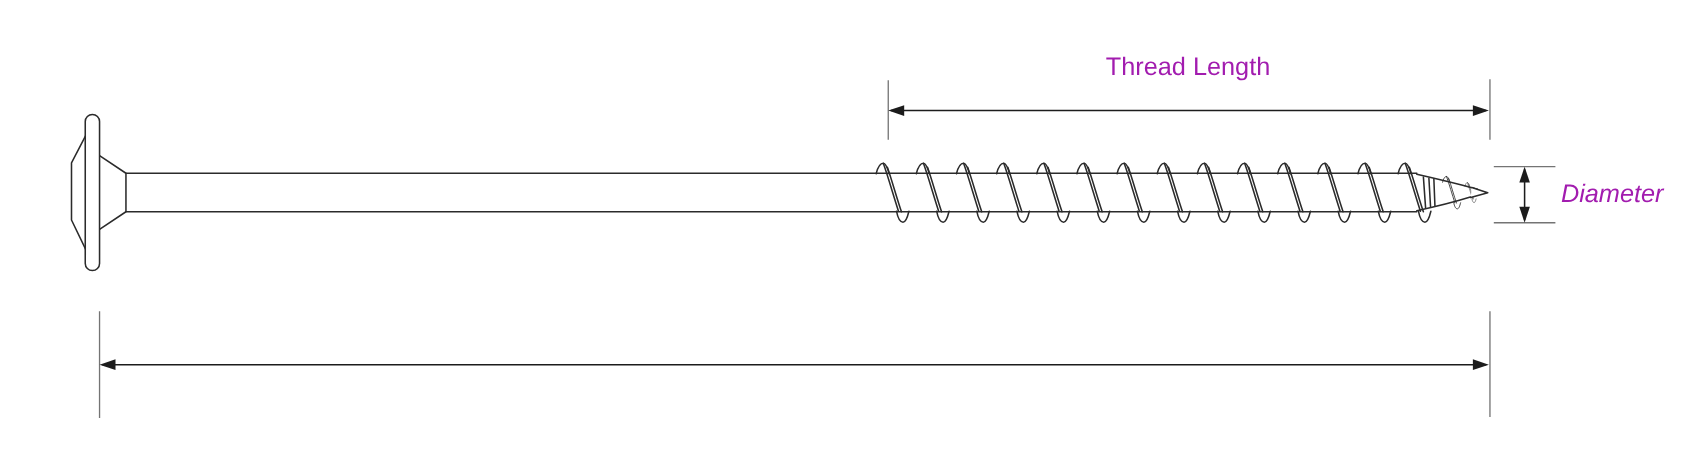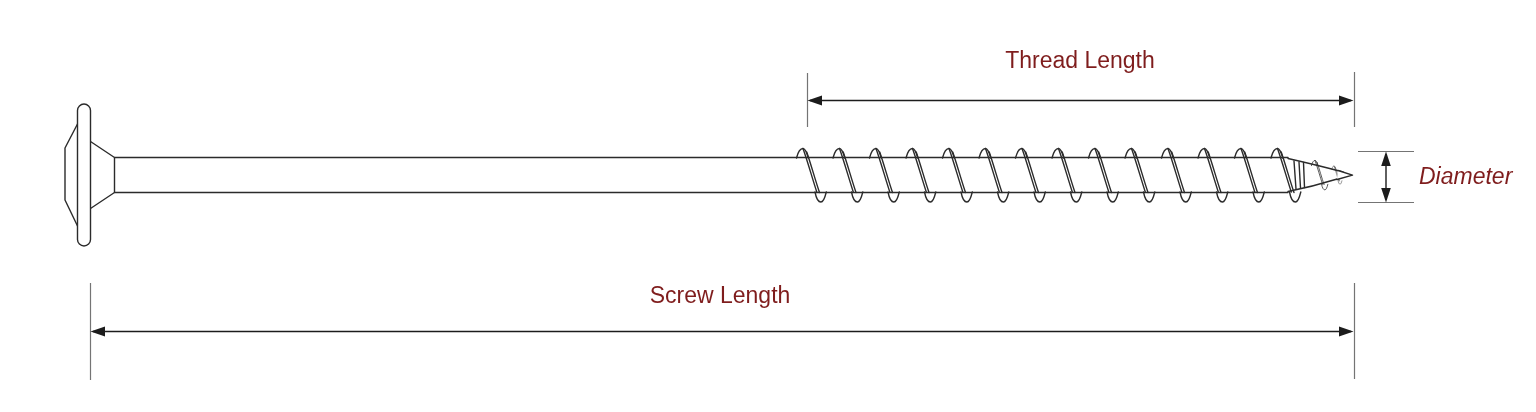--- a/index.html
+++ b/index.html
@@ -4,21 +4,21 @@
 <style>
   html,body{margin:0;padding:0;background:#ffffff;}
   body{width:1536px;height:412px;position:relative;overflow:hidden;
        font-family:"Liberation Sans", sans-serif;}
   .stage{position:absolute;left:0;top:0;width:1536px;height:412px;}
   svg{position:absolute;left:0;top:0;display:block;}
   .dim-label{
     position:absolute;
     font-size:23px;
     line-height:25px;
-    color:#7f1d1d;
+    color:#a21caf;
     white-space:nowrap;
     letter-spacing:0px;
   }
   .dim-label.centered{transform:translateX(-50%);}
   #thread-length-label{left:1080px;top:48px;}
   #screw-length-label{left:720px;top:283px;}
   #diameter-label{left:1419px;top:164px;font-style:italic;}
 </style>
 </head>
 <body>
@@ -97,16 +97,15 @@
         <polygon points="90.5,331.5 105,326.6 105,336.4"></polygon>
         <polygon points="1353.5,331.5 1339,326.6 1339,336.4"></polygon>
         <polygon points="1386,151.5 1381.2,166 1390.8,166"></polygon>
         <polygon points="1386,202.5 1381.2,188 1390.8,188"></polygon>
       </g>
     </g>
   </svg>
 
   <div class="dim-label centered" id="thread-length-label">Thread Length</div>
 
-  <div class="dim-label centered" id="screw-length-label">Screw Length</div>
 
   <div class="dim-label" id="diameter-label">Diameter</div>
 </div>
 
 </body></html>

